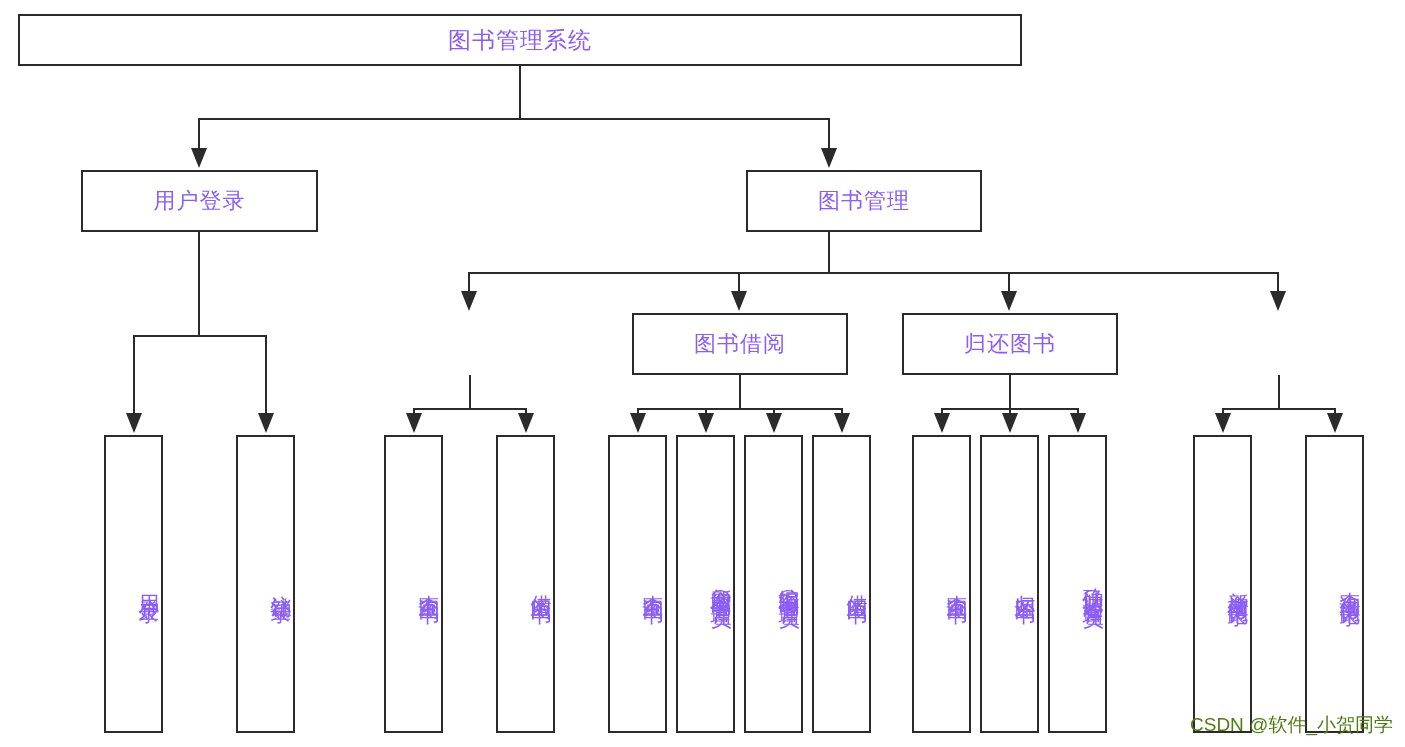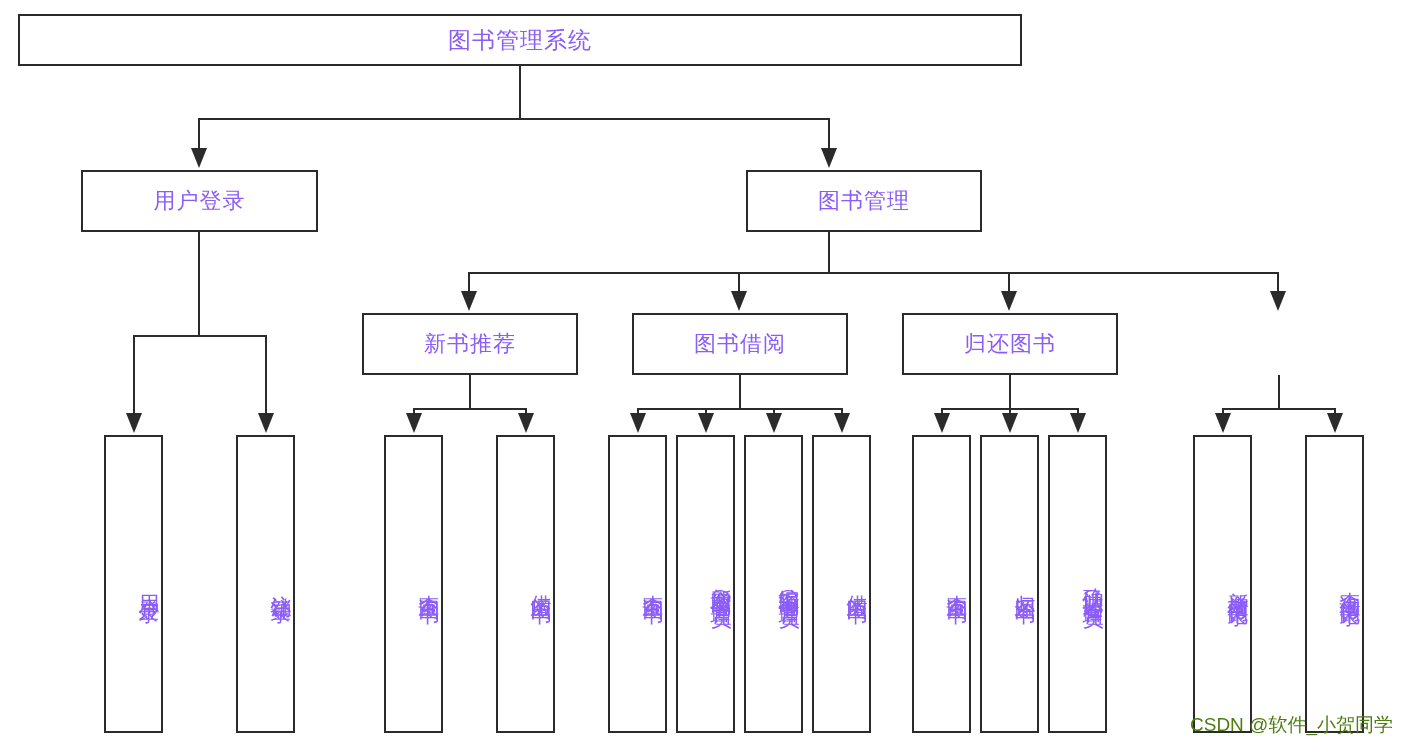--- a/index.html
+++ b/index.html
@@ -114,23 +114,20 @@
 
   <div class="conn vline" style="left:468px; top:272px; width:2px; height:21px;"></div>
   <div class="arrow" style="left:461px; top:291px;"></div>
   <div class="conn vline" style="left:738px; top:272px; width:2px; height:21px;"></div>
   <div class="arrow" style="left:731px; top:291px;"></div>
   <div class="conn vline" style="left:1008px; top:272px; width:2px; height:21px;"></div>
   <div class="arrow" style="left:1001px; top:291px;"></div>
   <div class="conn vline" style="left:1277px; top:272px; width:2px; height:21px;"></div>
   <div class="arrow" style="left:1270px; top:291px;"></div>
 
-  <div class="node horiz" style="left:362px; top:313px; width:216px; height:62px;">
-    <span>新书推荐</span>
-  </div>
   <div class="node horiz" style="left:632px; top:313px; width:216px; height:62px;">
     <span>图书借阅</span>
   </div>
   <div class="node horiz" style="left:902px; top:313px; width:216px; height:62px;">
     <span>归还图书</span>
   </div>
 
   <div class="conn vline" style="left:469px; top:375px; width:2px; height:33px;"></div>
   <div class="conn hline" style="left:413px; top:408px; width:113px; height:2px;"></div>
   <div class="conn vline" style="left:413px; top:408px; width:2px; height:9px;"></div>

